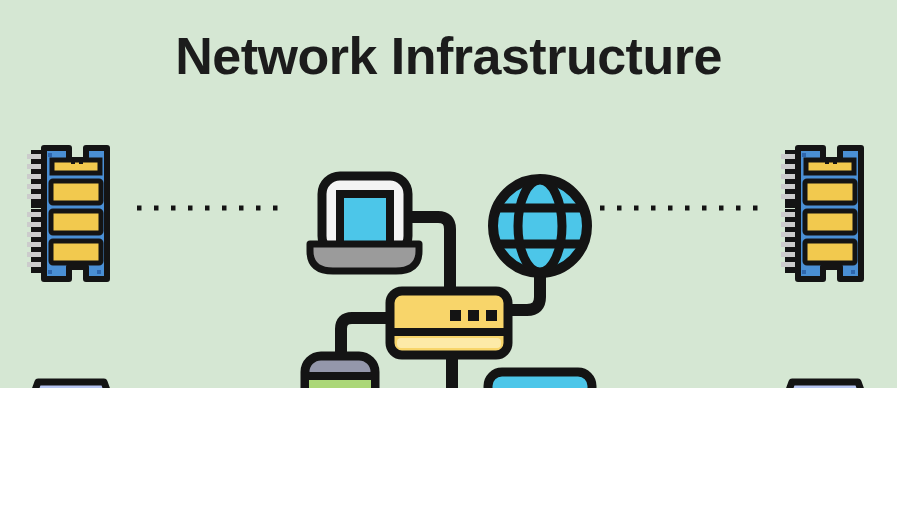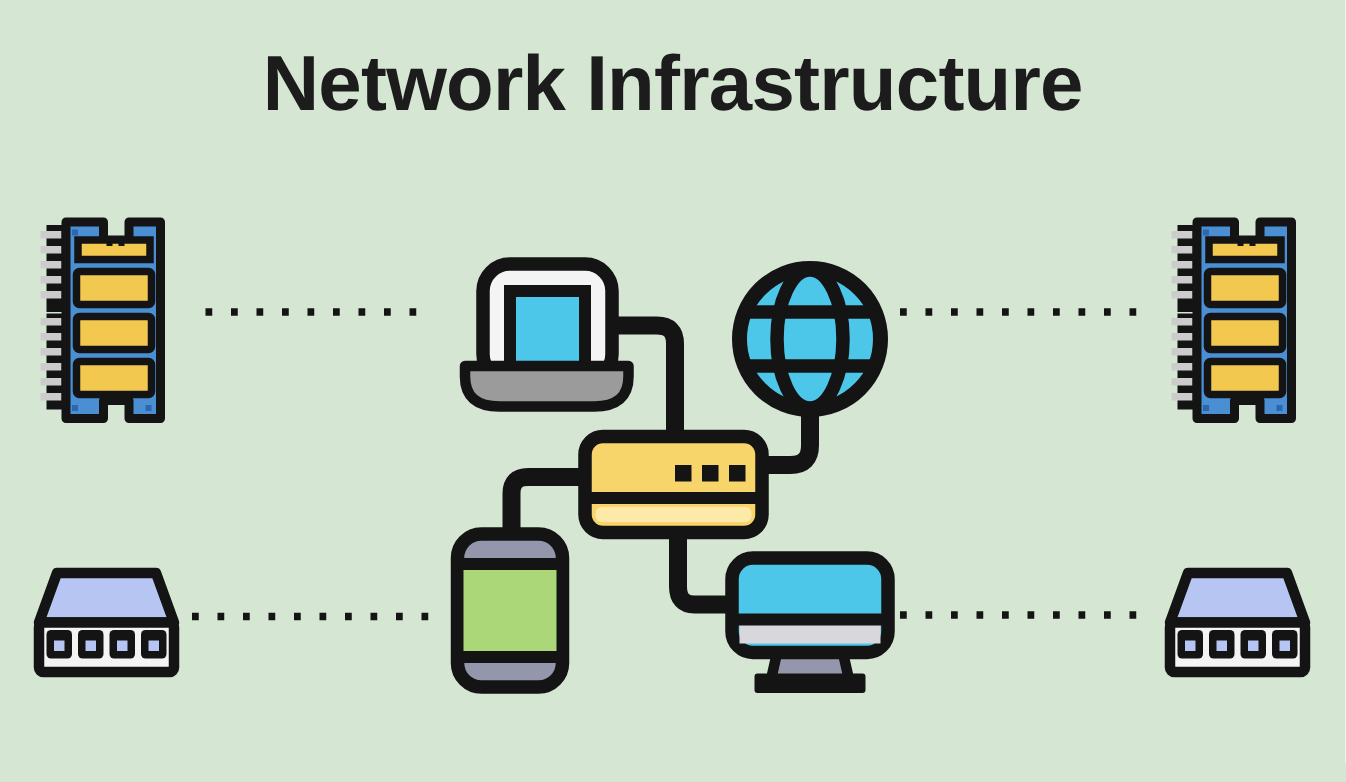--- a/index.html
+++ b/index.html
@@ -1,19 +1,19 @@
 <!DOCTYPE html>
 <html style="--c-bg: #d5e7d3; --c-outline: #141414; --c-cyan: #4cc6e9; --c-yellow: #f8d56a; --c-yellowlight: #fdeaa8; --c-chip: #f2c94e; --c-board: #4a8fd4; --c-screw: #2e66ad; --c-periwinkle: #b7c5f2; --c-green: #abd778; --c-gray: #9b9b9b; --c-grayblue: #9497ab; --c-light: #f4f4f4; --c-strip: #d7d7dc; --c-pin: #cccccc; --c-title: #1c1c1c;"><head>
 <meta charset="utf-8">
 <style>
   html, body { margin: 0; padding: 0; background: #ffffff; }
   .canvas {
     position: relative;
     width: 897px;
-    height: 521px;
+    height: 388px;
     background: var(--c-bg, #d5e7d3);
     overflow: hidden;
     font-family: "Liberation Sans", sans-serif;
   }
   .title {
     position: absolute;
     top: 26px;
     left: 0;
     width: 100%;
     margin: 0;

